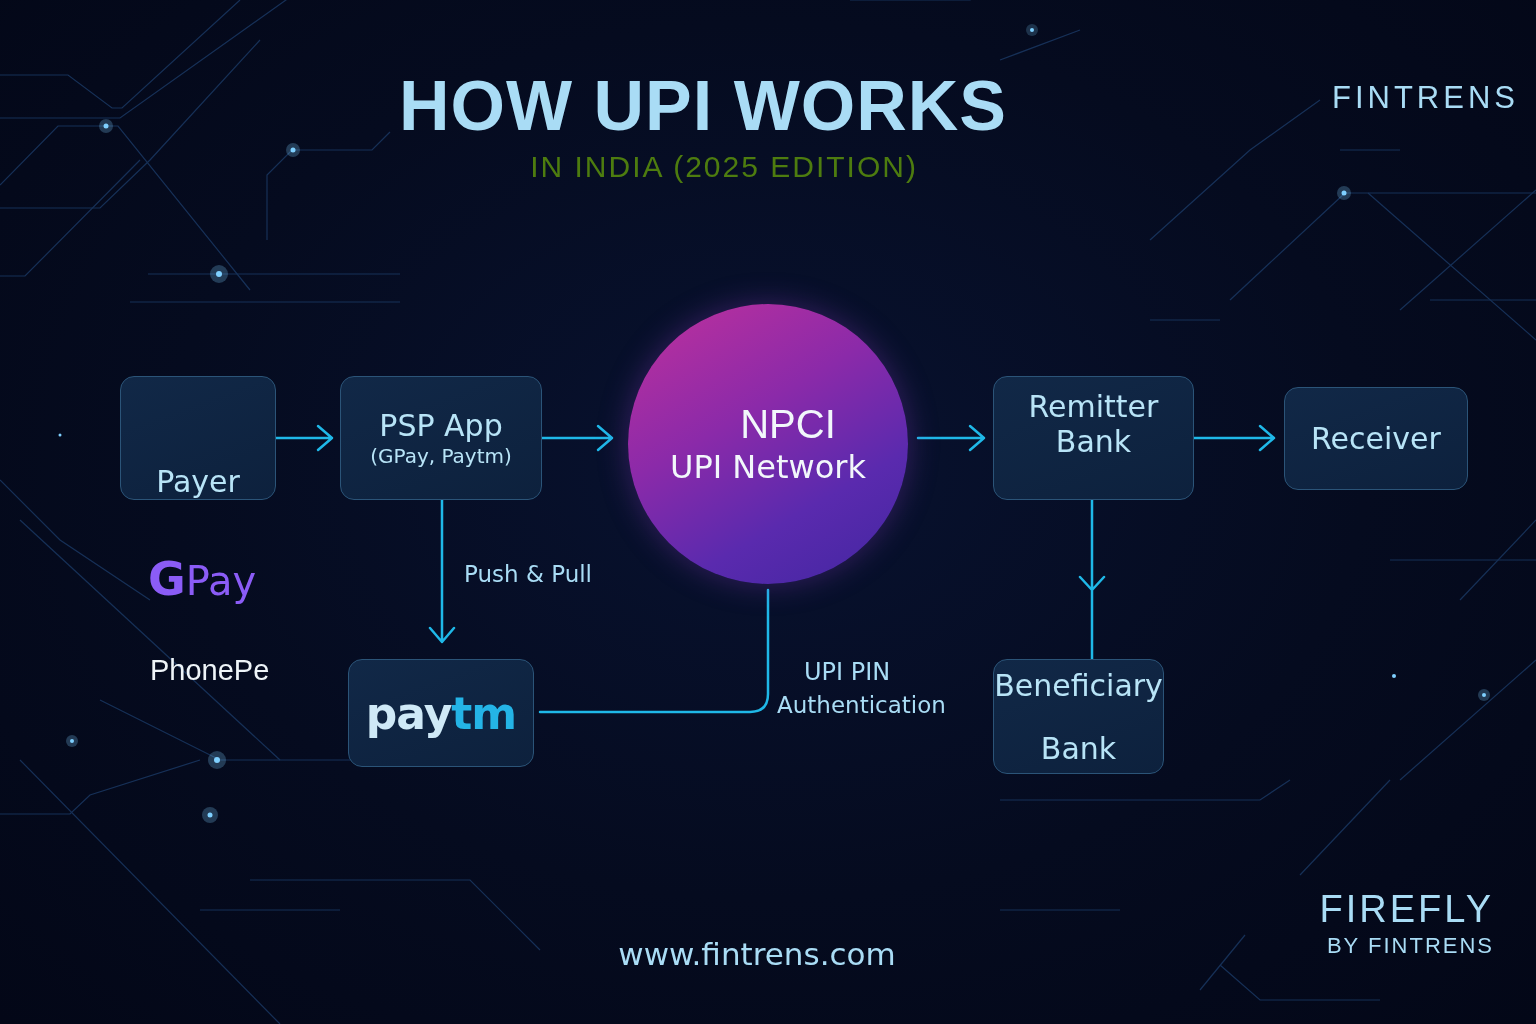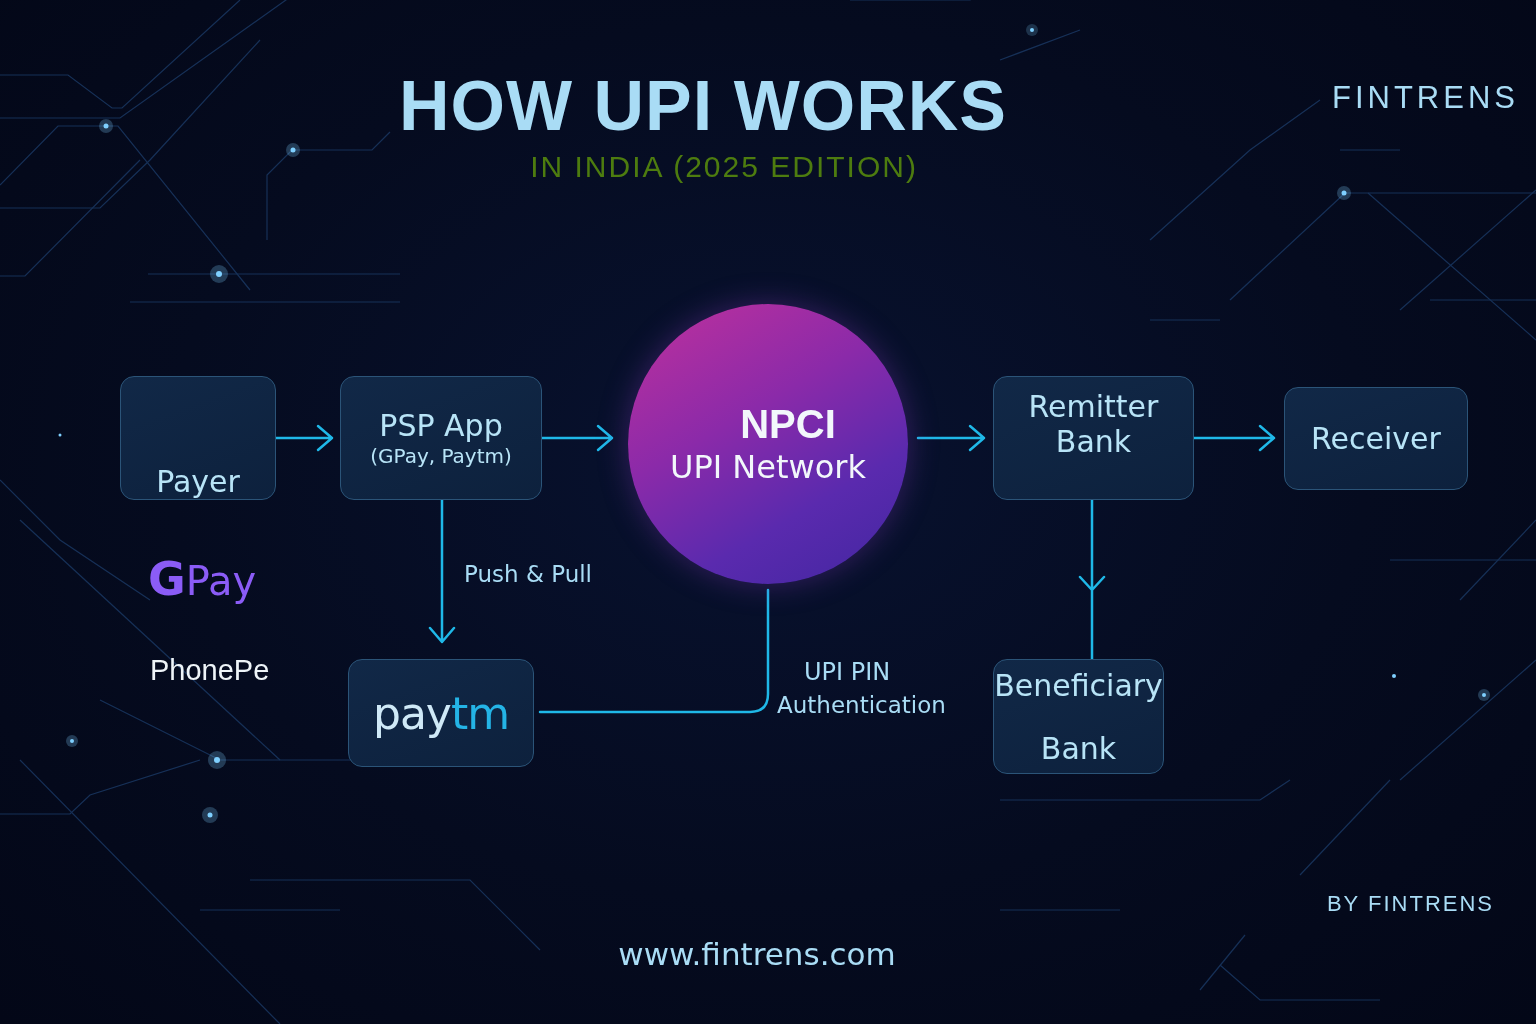--- a/index.html
+++ b/index.html
@@ -32,33 +32,33 @@
   }
   .box .main { font-size:30px; line-height:35px; }
   .box .sub { font-size:20px; line-height:26px; font-weight:normal; }
   .circle {
     position:absolute; left:628px; top:304px; width:280px; height:280px; border-radius:50%;
     background: linear-gradient(150deg, #c0319c 0%, #8b2aa9 40%, #5a2aae 70%, #4126a0 100%);
     box-shadow: 0 0 30px rgba(140,60,200,0.35);
     display:flex; flex-direction:column; align-items:center; justify-content:center;
     color:#f2f7fb; text-align:center;
   }
-  .circle .c1 { font-family:"Liberation Sans", sans-serif; font-weight:bold; font-size:40px; line-height:46px;margin-left:40px; }
+  .circle .c1 { font-family:"Liberation Sans", sans-serif; font-weight:normal; font-size:40px; line-height:46px;margin-left:40px; }
   .circle .c2 { font-family:"DejaVu Sans", sans-serif; font-size:32px; line-height:40px; }
   .label { position:absolute; color:#a9dcf5; font-family:"DejaVu Sans", sans-serif; }
   .logo-gpay {
     position:absolute; left:148px; top:552px; color:#8b5cf6;
     font-family:"DejaVu Sans", sans-serif; font-size:40px;
   }
   .logo-gpay .g { font-weight:bold; font-size:46px; }
   .logo-phonepe {
     position:absolute; left:150px; top:654px; color:#eef4f8;
     font-family:"Liberation Sans", sans-serif; font-size:29px;
   }
-  .paytm-logo { font-family:"DejaVu Sans", sans-serif; font-weight:normal; font-size:44px; letter-spacing:-1px; }
+  .paytm-logo { font-family:"DejaVu Sans", sans-serif; font-weight:bold; font-size:44px; letter-spacing:-1px; }
   .paytm-logo .pay { color:#cfe9f7; }
   .paytm-logo .tm { color:#24b4e6; }
   .url {
     position:absolute; left:0; width:1514px; top:936px; text-align:center;
     font-family:"DejaVu Sans", sans-serif; font-size:31px; color:#a9dcf5;
   }
   .brand-bottom {
     position:absolute; right:42px; top:888px; text-align:right; color:#a9dcf5;
     font-family:"Liberation Sans", sans-serif;
   }
@@ -188,14 +188,15 @@
 <div class="label" style="left:804px; top:658px; font-size:24px;">UPI PIN</div>
 <div class="label" style="left:777px; top:692px; font-size:23px;">Authentication</div>
 
 <div class="logo-gpay">
   <span class="g">G</span><span>Pay</span>
 </div>
 <div class="logo-phonepe">PhonePe</div>
 
 <div class="url">www.fintrens.com</div>
 <div class="brand-bottom">
+  <div class="b1">FIREFLY</div>
   <div class="b2">BY FINTRENS</div>
 </div>
 
 </body></html>

